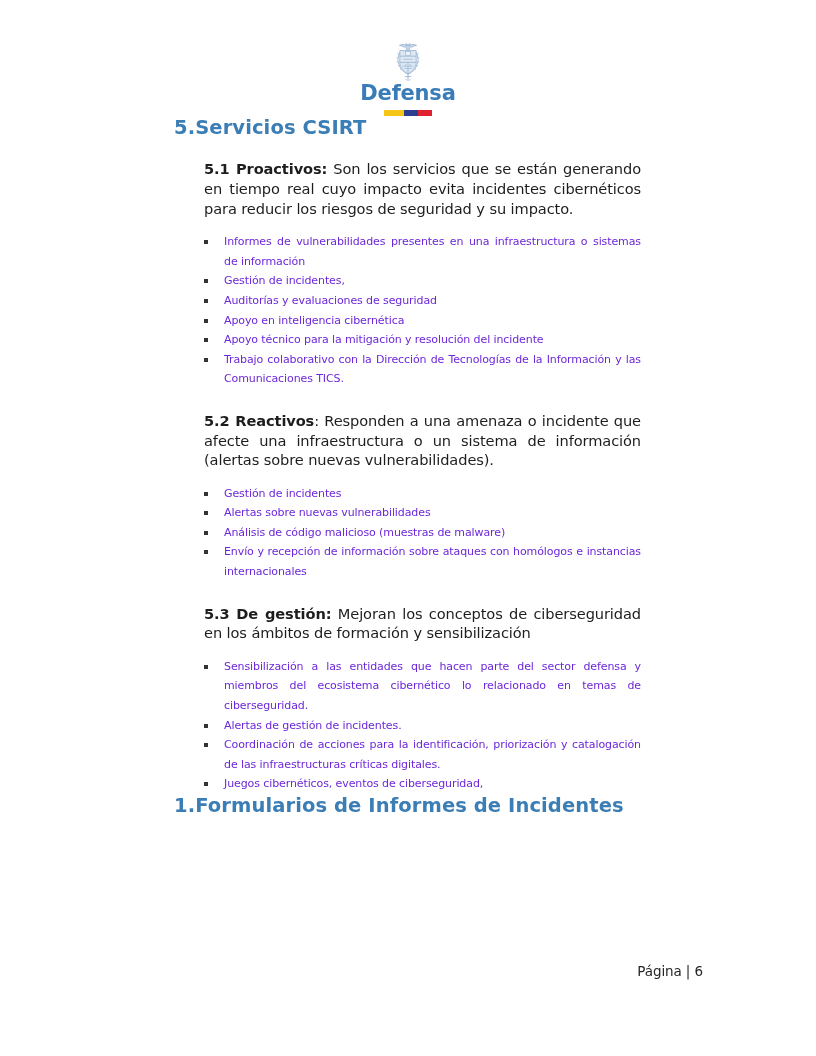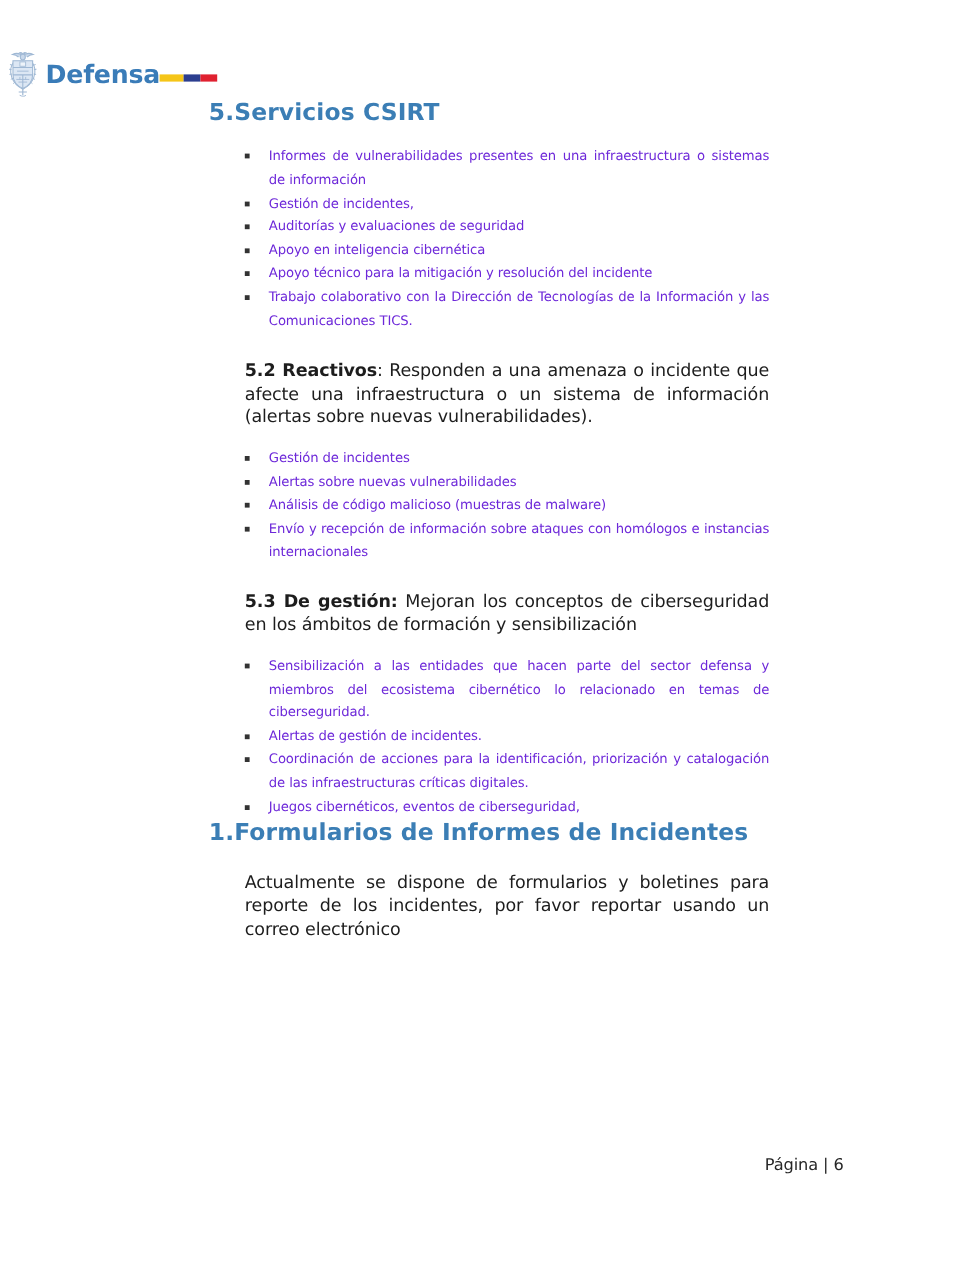--- a/index.html
+++ b/index.html
@@ -23,20 +23,21 @@
     width: 816px;
     height: 1056px;
     background: #ffffff;
     box-sizing: border-box;
   }
 
   
   .doc-header {
     padding-top: 42px;
     display: flex;
+    flex-direction: column;
     align-items: center;
   }
   .emblem {
     width: 38px;
     height: 40px;
     display: block;
   }
   .brand-word {
     margin-top: 1px;
     font-family: "DejaVu Sans", sans-serif;
@@ -177,20 +178,23 @@
       <span class="flag-yellow"></span>
       <span class="flag-blue"></span>
       <span class="flag-red"></span>
     </div>
   </div>
 
   <div class="content">
 
     <h1 class="section-heading heading-5">5.Servicios CSIRT</h1>
 
+    <div class="block">
+      <p class="para lead"><span class="bold-lead">5.1 Proactivos:</span><span> Son los servicios que se están generando en tiempo real cuyo impacto evita incidentes cibernéticos para reducir los riesgos de seguridad y su impacto.</span></p>
+    </div>
     <ul class="bullets">
       <li>Informes de vulnerabilidades presentes en una infraestructura o sistemas de información</li>
       <li>Gestión de incidentes,</li>
       <li>Auditorías y evaluaciones de seguridad</li>
       <li>Apoyo en inteligencia cibernética</li>
       <li>Apoyo técnico para la mitigación y resolución del incidente</li>
       <li>Trabajo colaborativo con la Dirección de Tecnologías de la Información y las Comunicaciones TICS.</li>
     </ul>
 
     <div class="spacer-md"></div>
@@ -212,23 +216,20 @@
     </div>
     <ul class="bullets">
       <li>Sensibilización a las entidades que hacen parte del sector defensa y miembros del ecosistema cibernético lo relacionado en temas de ciberseguridad.</li>
       <li>Alertas de gestión de incidentes.</li>
       <li>Coordinación de acciones para la identificación, priorización y catalogación de las infraestructuras críticas digitales.</li>
       <li>Juegos cibernéticos, eventos de ciberseguridad,</li>
     </ul>
 
     <h1 class="section-heading heading-6">1.Formularios de Informes de Incidentes</h1>
 
-    <div class="block">
-      <p class="para lead">Actualmente se dispone de formularios y boletines para reporte de los incidentes, por favor reportar usando un correo electrónico</p>
-    </div>
 
   </div>
 
   <div class="doc-footer">
     <span>Página | 6</span>
   </div>
 
 </div>
 
 </body></html>

